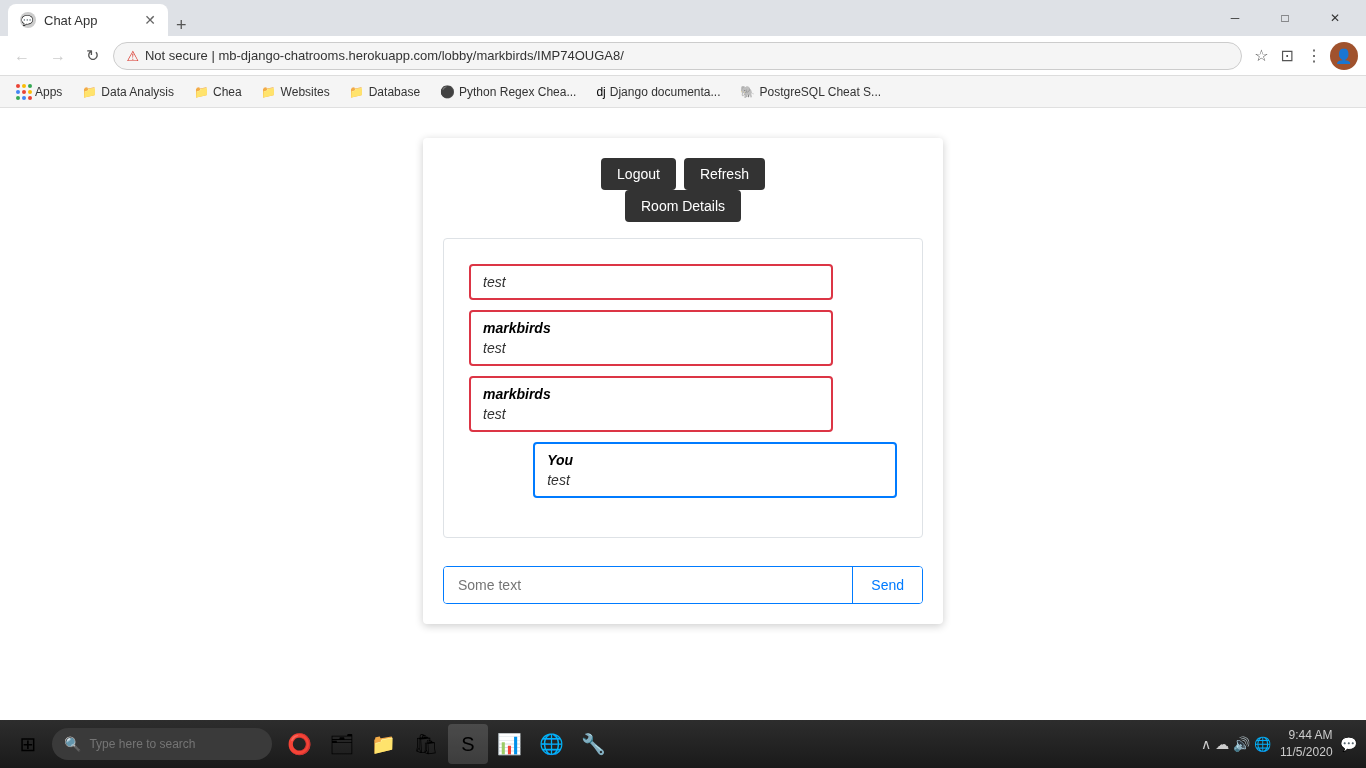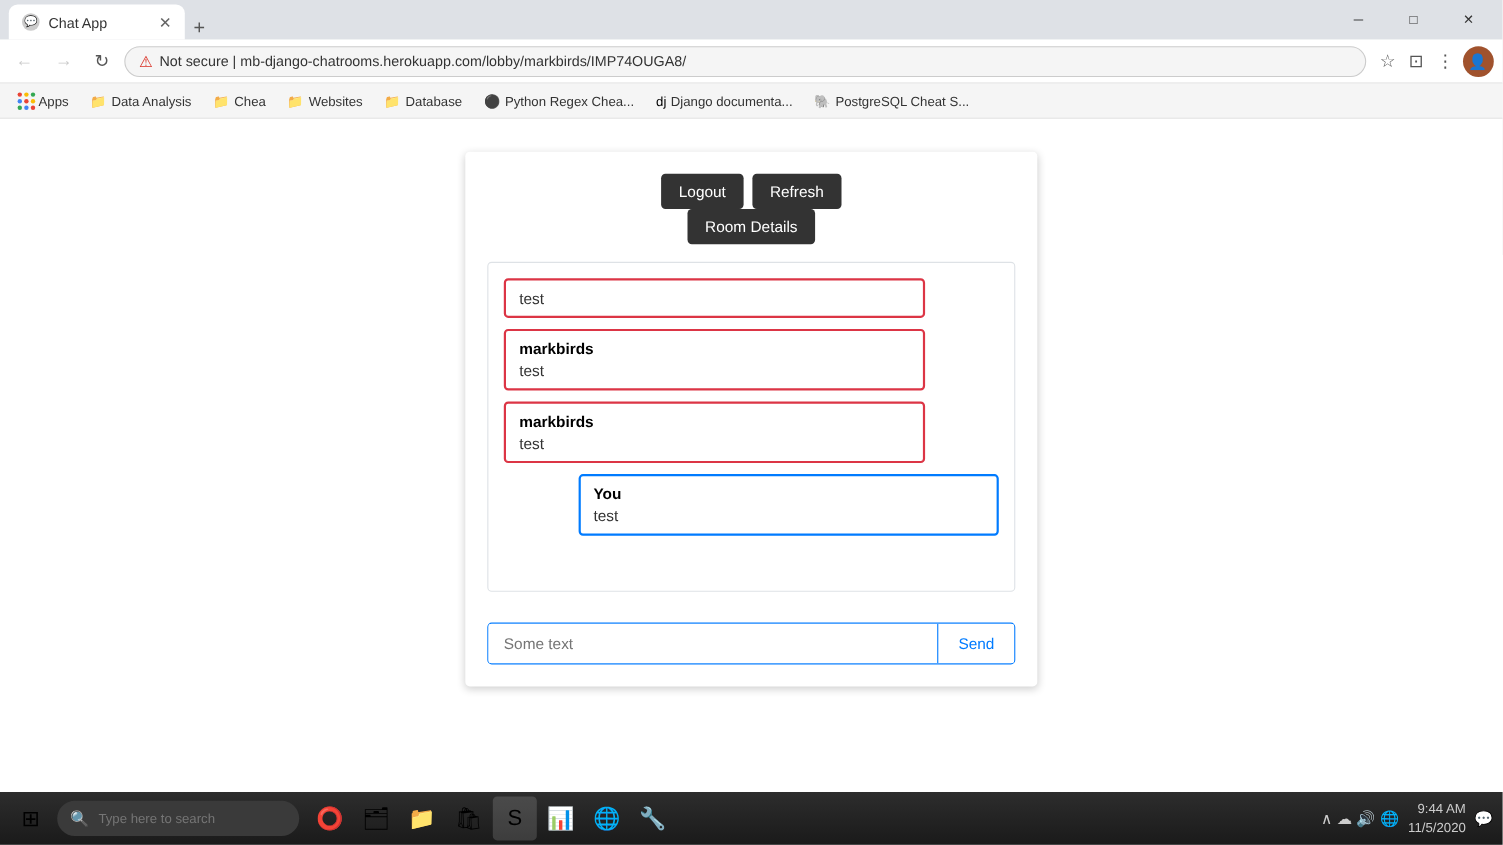--- a/index.html
+++ b/index.html
@@ -156,22 +156,23 @@
     }
     .alert-close { background: none; border: none; cursor: pointer; color: #3c763d; font-size: 18px; line-height: 1; }
 
     
     .messages-area {
       border: 1px solid #dee2e6;
       border-radius: 4px;
       height: 300px;
       overflow-y: scroll;
       margin-bottom: 16px;
-      padding: 14px;
+      padding: 25px;
       position: relative;
+      font-style: italic;
     }
 
     
     .message-bubble {
       border: 2px solid #dc3545;
       border-radius: 4px;
       padding: 8px 12px;
       margin-bottom: 10px;
       max-width: 85%;
       font-size: 14px;

